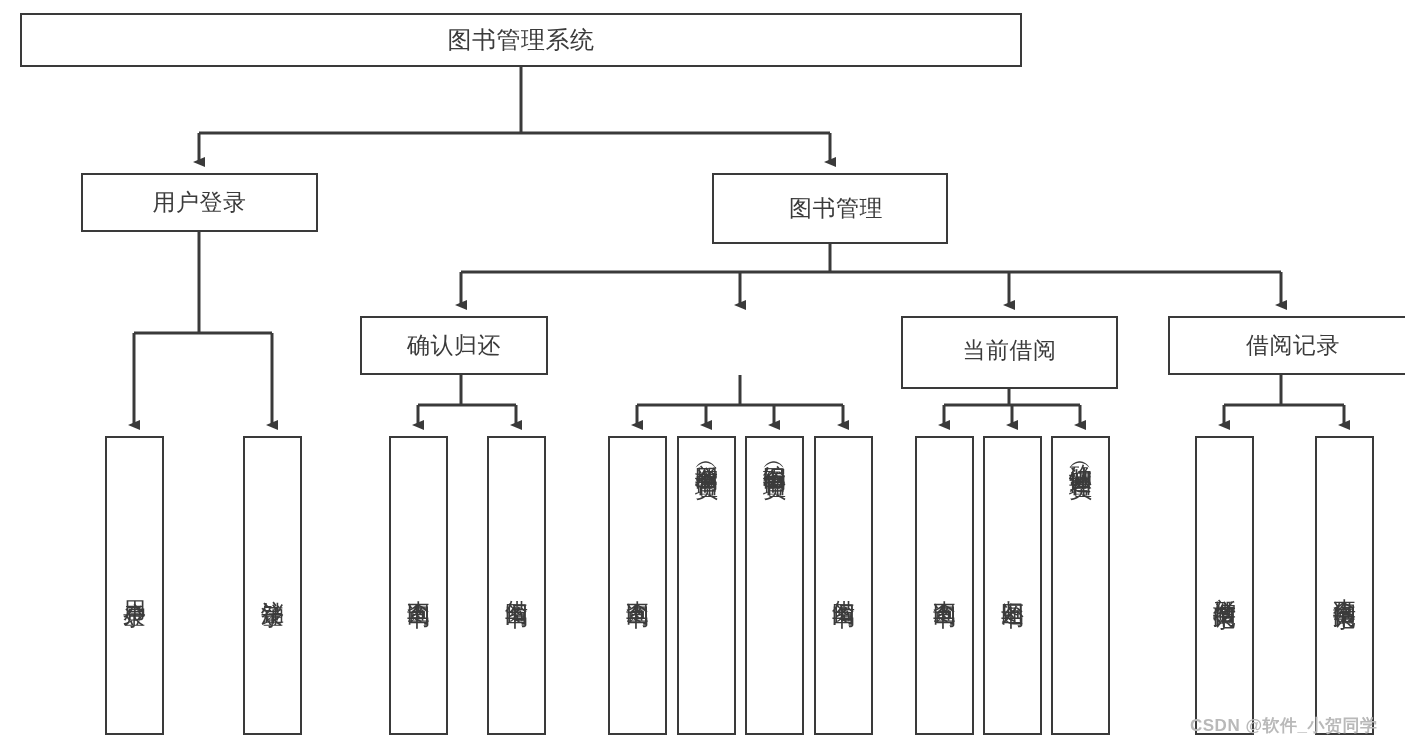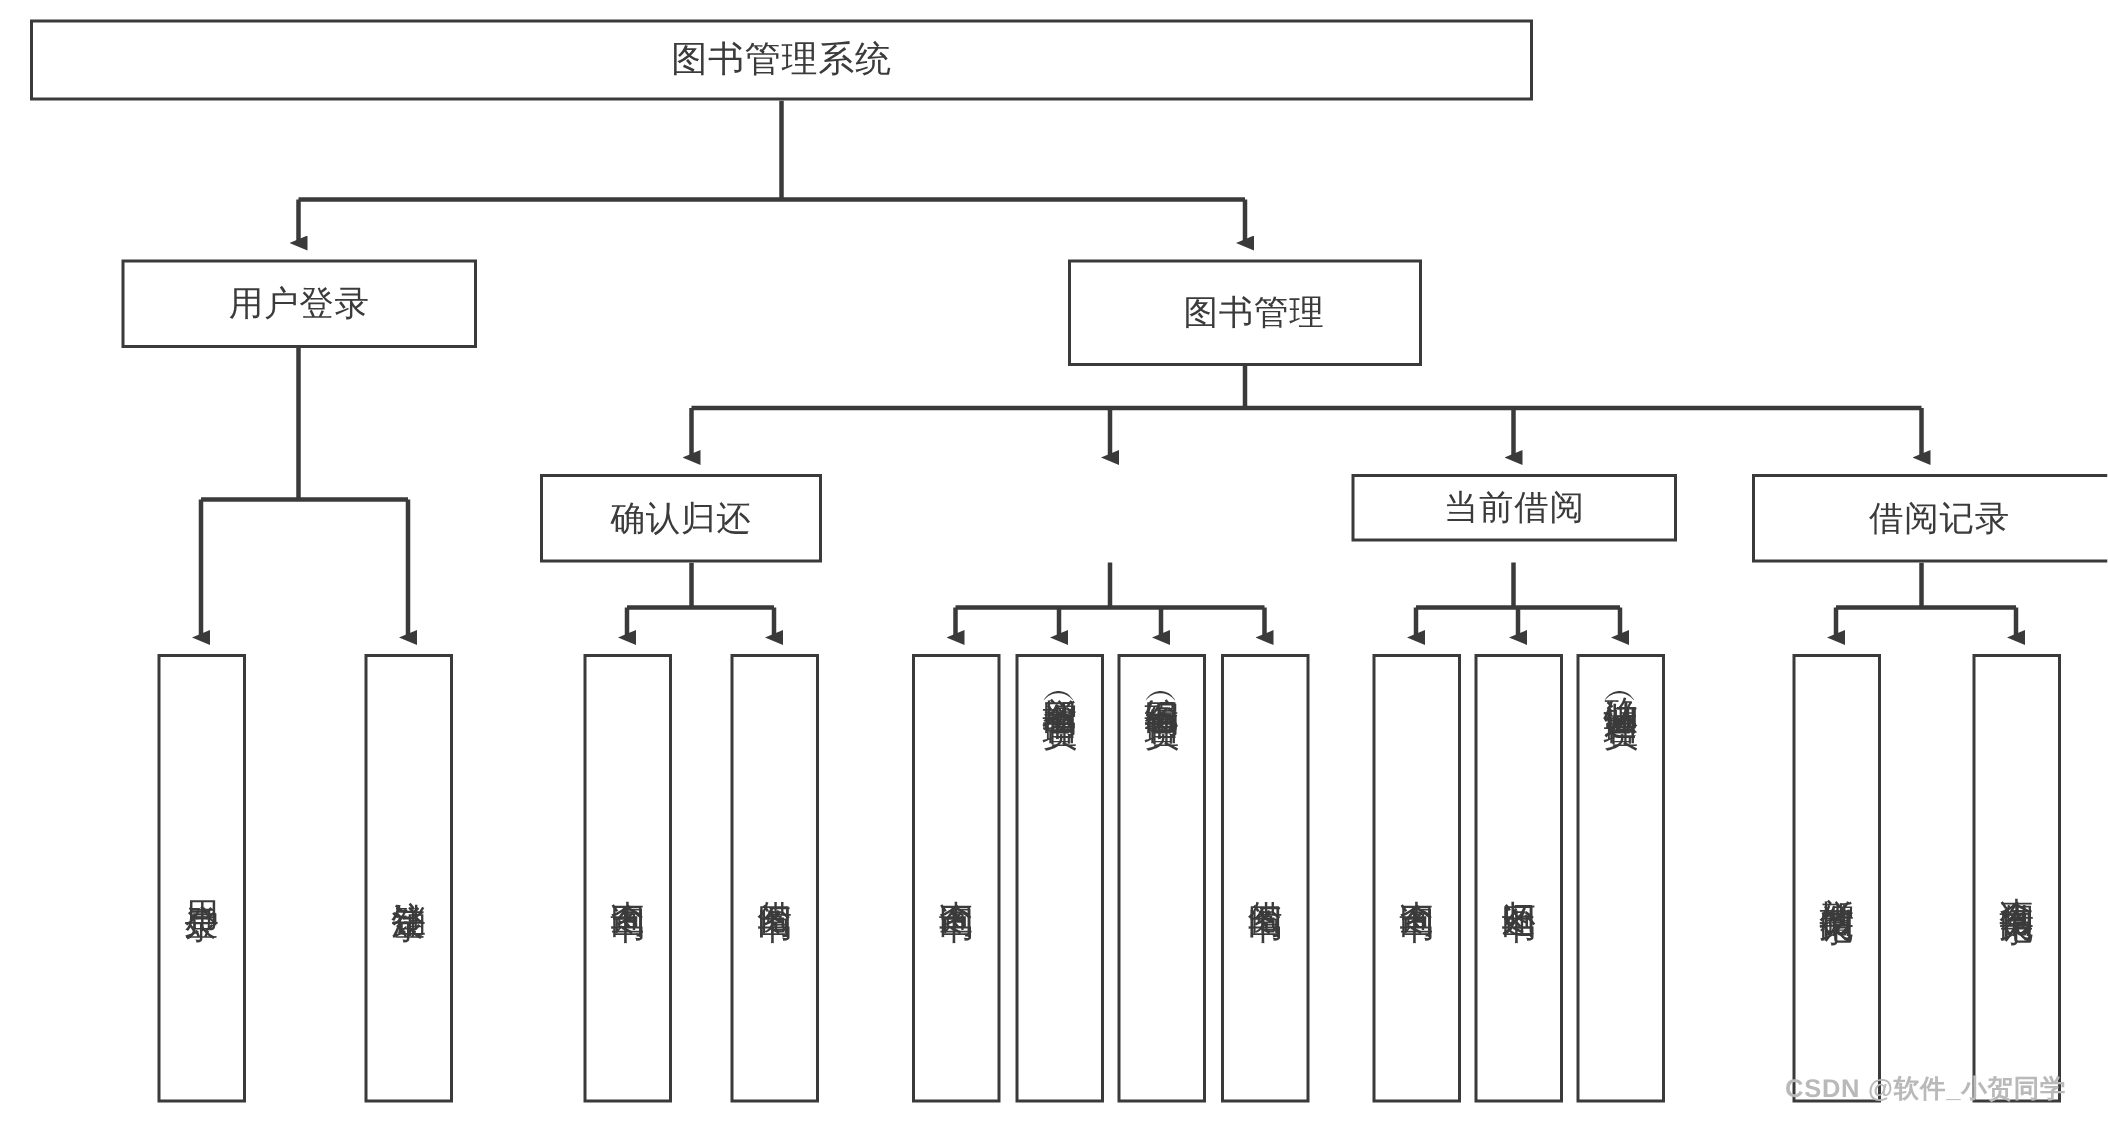--- a/index.html
+++ b/index.html
@@ -137,21 +137,21 @@
   <div class="node horiz" style="left:81px; top:173px; width:237px; height:59px;">
     <span class="label">用户登录</span>
   </div>
   <div class="node horiz" style="left:712px; top:173px; width:236px; height:71px;padding-left:12px;">
     <span class="label">图书管理</span>
   </div>
 
   <div class="node horiz" style="left:360px; top:316px; width:188px; height:59px;">
     <span class="label">确认归还</span>
   </div>
-  <div class="node horiz" style="left:901px; top:316px; width:217px; height:45px;">
+  <div class="node horiz" style="left:901px; top:316px; width:217px; height:73px;font-family:Liberation Mono, monospace;">
     <span class="label">当前借阅</span>
   </div>
   <div class="node horiz" style="left:1168px; top:316px; width:250px; height:59px;">
     <span class="label">借阅记录</span>
   </div>
 
   <div class="node vert mid" style="left:105px; top:436px; width:59px; height:299px;">
     <span class="label">用户登录</span>
   </div>
   <div class="node vert mid" style="left:243px; top:436px; width:59px; height:299px;">

